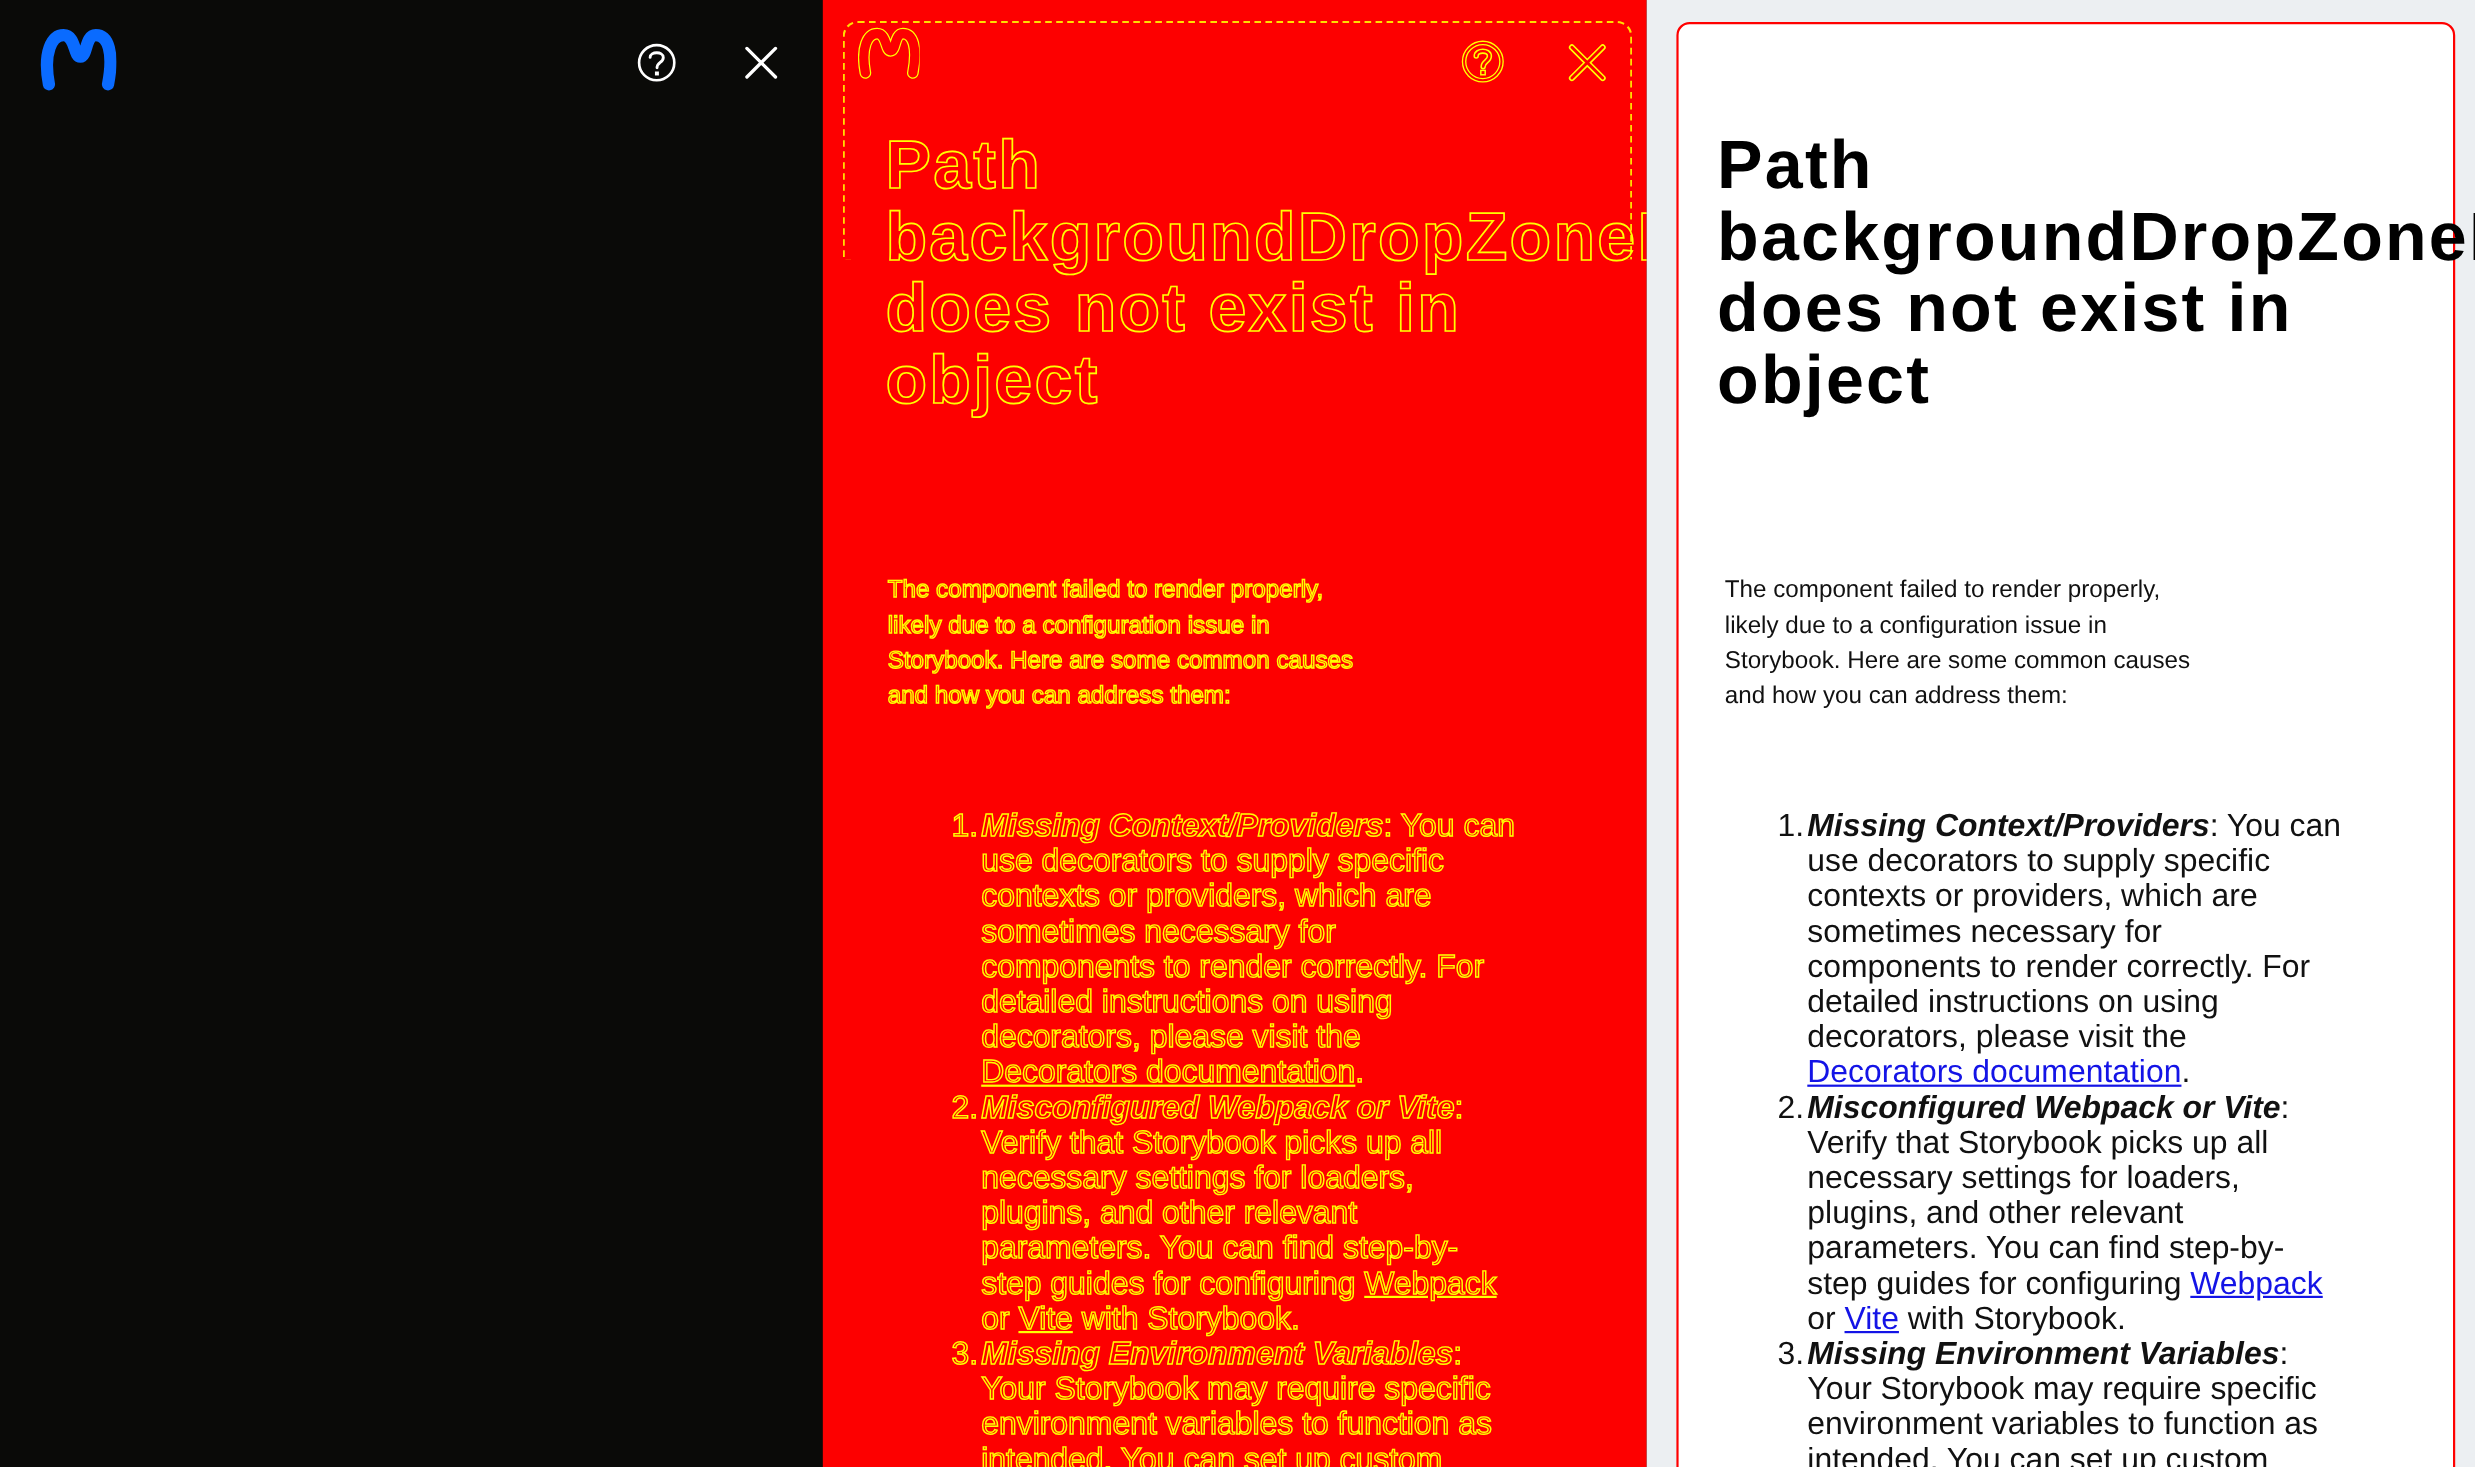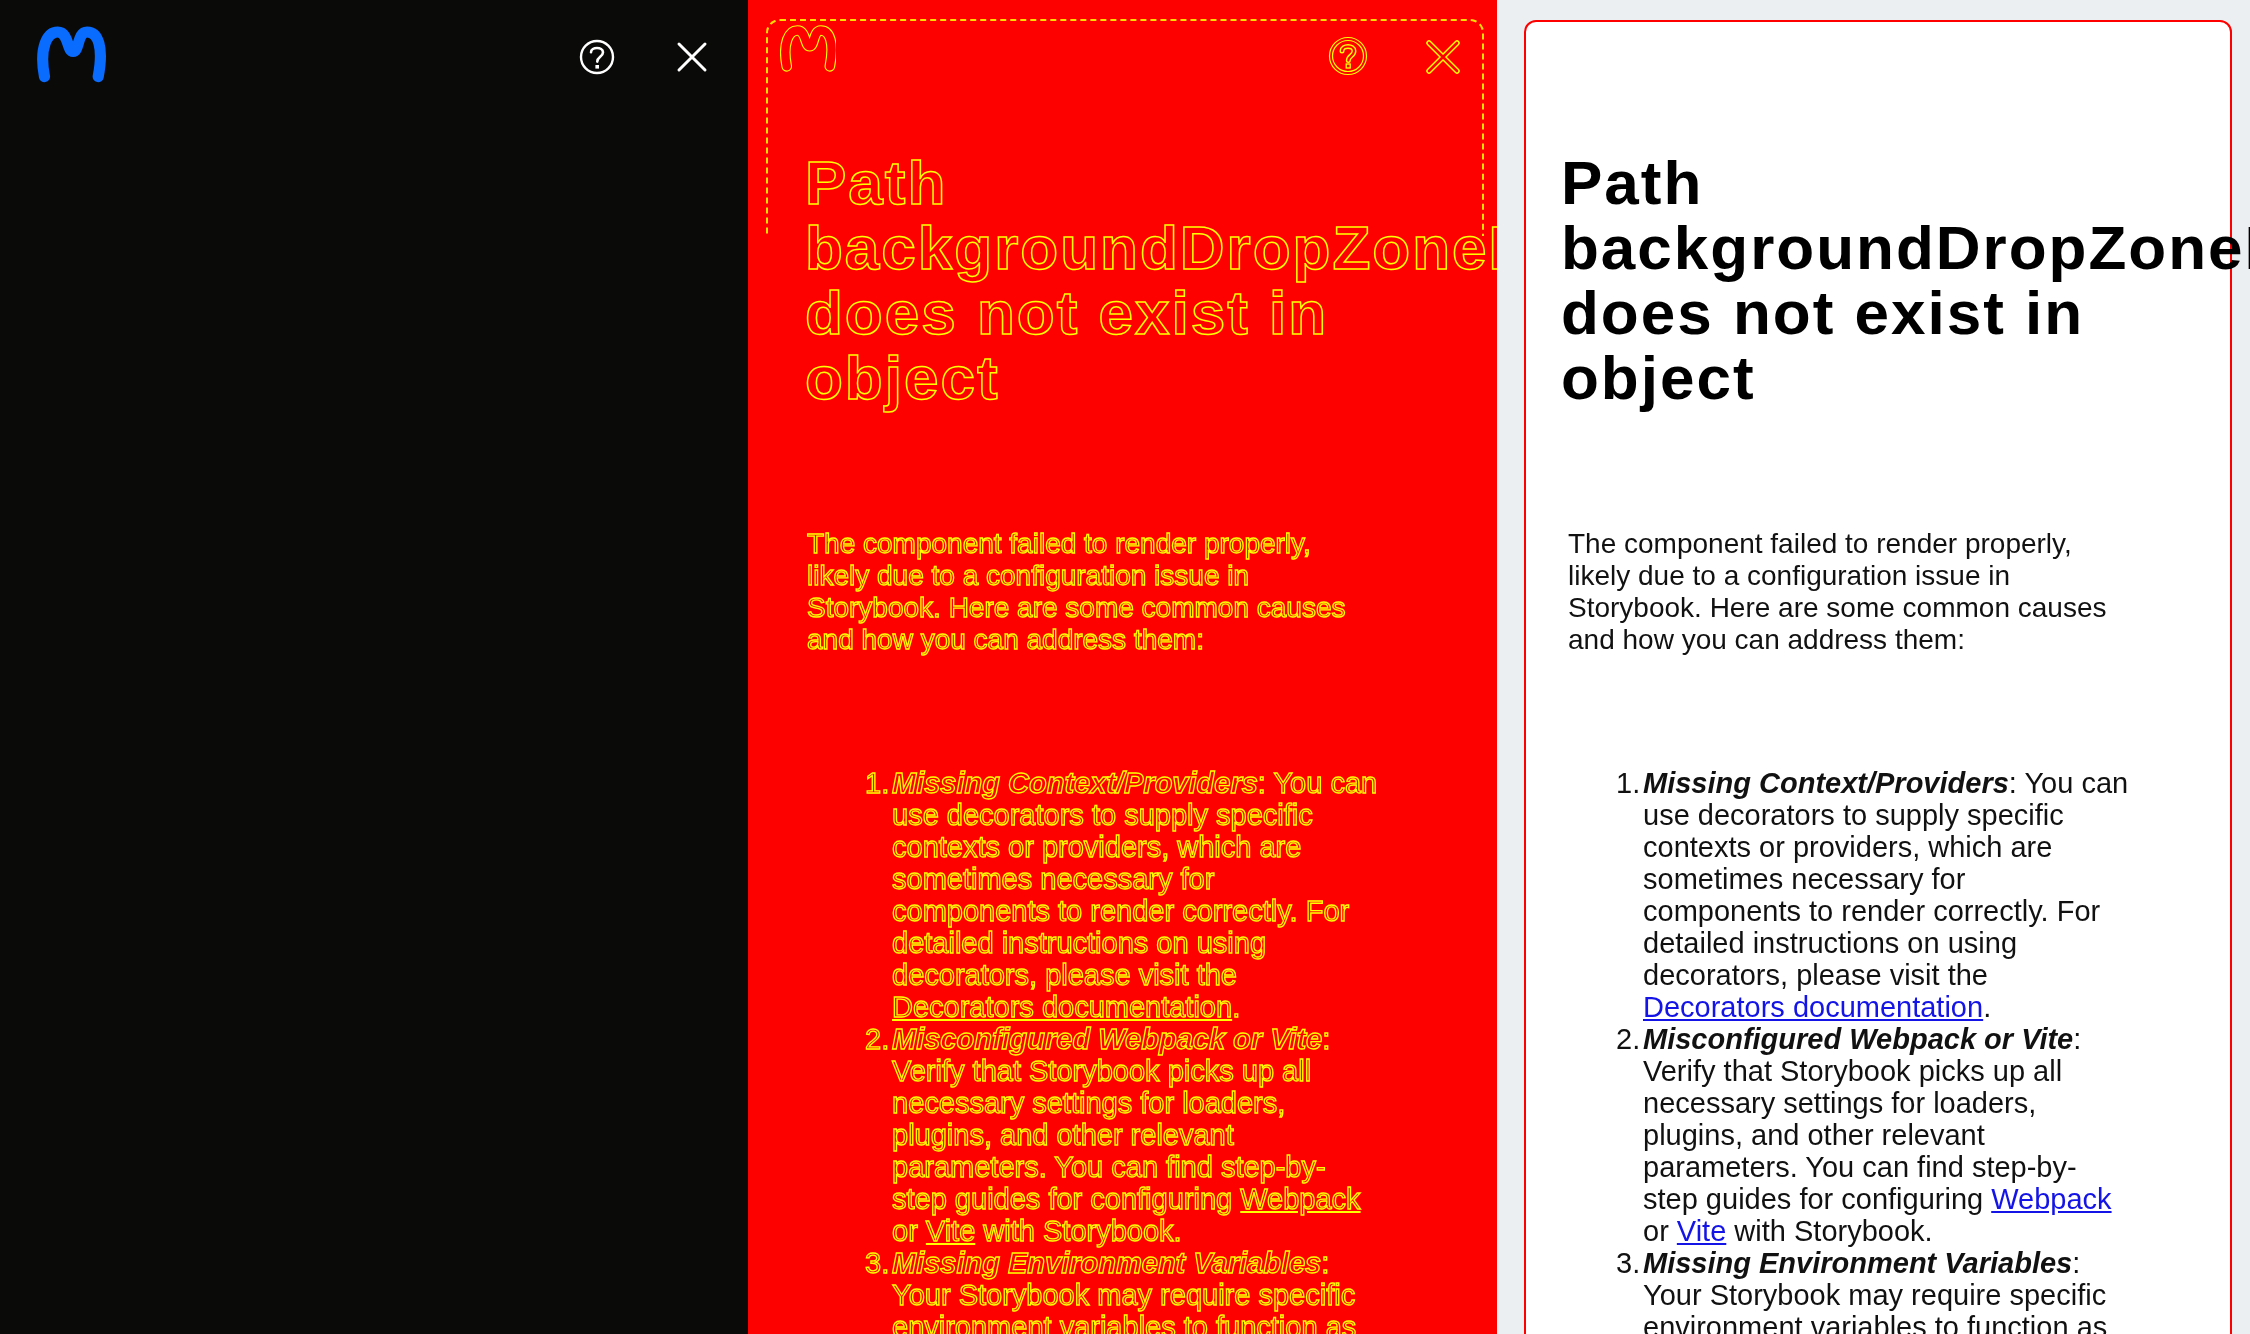--- a/index.html
+++ b/index.html
@@ -30,24 +30,24 @@
 
   
   .new-card{
     position:absolute;left:27px;top:20px;width:704px;height:1380px;
     background:var(--card-bg);
     border:2.5px solid var(--card-border);
     border-radius:12px;
   }
 
   
-  .content{position:absolute;inset:0;margin-top:32px;}
+  .content{position:absolute;inset:0;}
   .heading{position:absolute;top:118px;font-weight:bold;font-size:62px;
     line-height:65px;letter-spacing:2px;color:var(--text-black);}
-  .para{position:absolute;top:496px;font-size:28px;line-height:32px;color:var(--text-black);}
+  .para{position:absolute;top:520px;font-size:22px;line-height:32px;color:var(--text-black);}
   .list{position:absolute;top:735px;font-size:29px;line-height:32px;color:var(--text-black);}
   .line{white-space:nowrap;}
   .li{position:relative;}
   .num{position:absolute;left:-27px;top:0;}
   .b{font-weight:bold;font-style:italic;}
   a.link{color:var(--link-blue);text-decoration:underline;}
 
   .panel-diff .heading{left:57px;}
   .panel-new  .heading{left:64px;color:#000;}
   .panel-diff .para{left:59px;}

